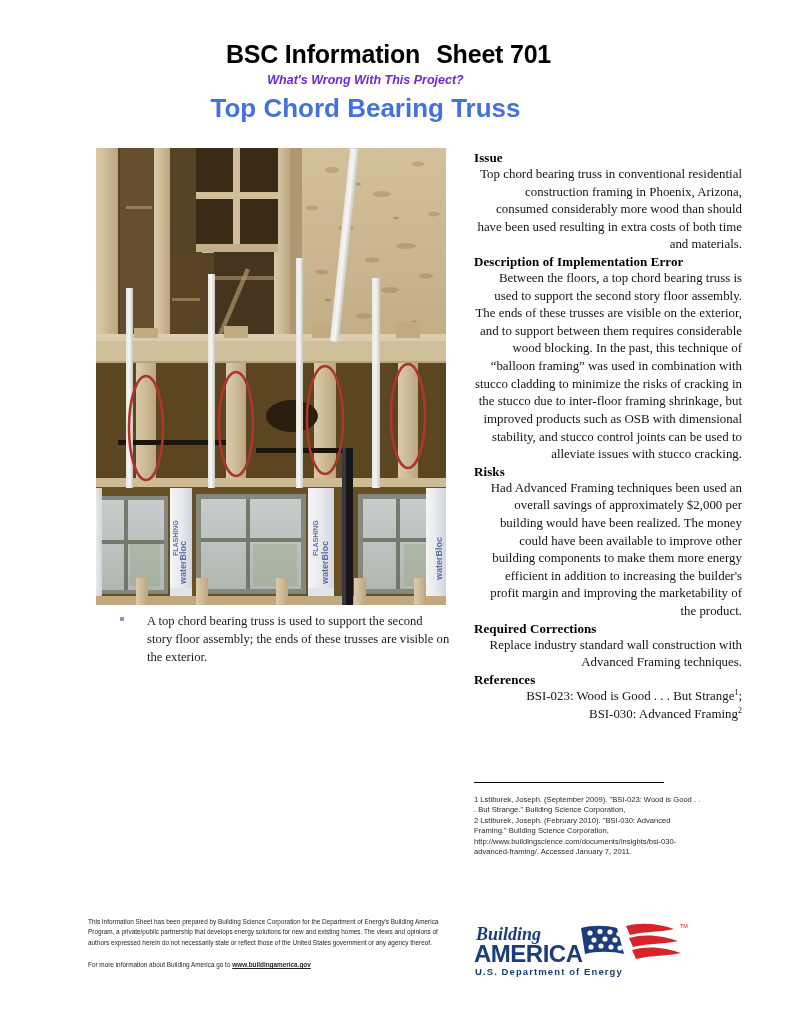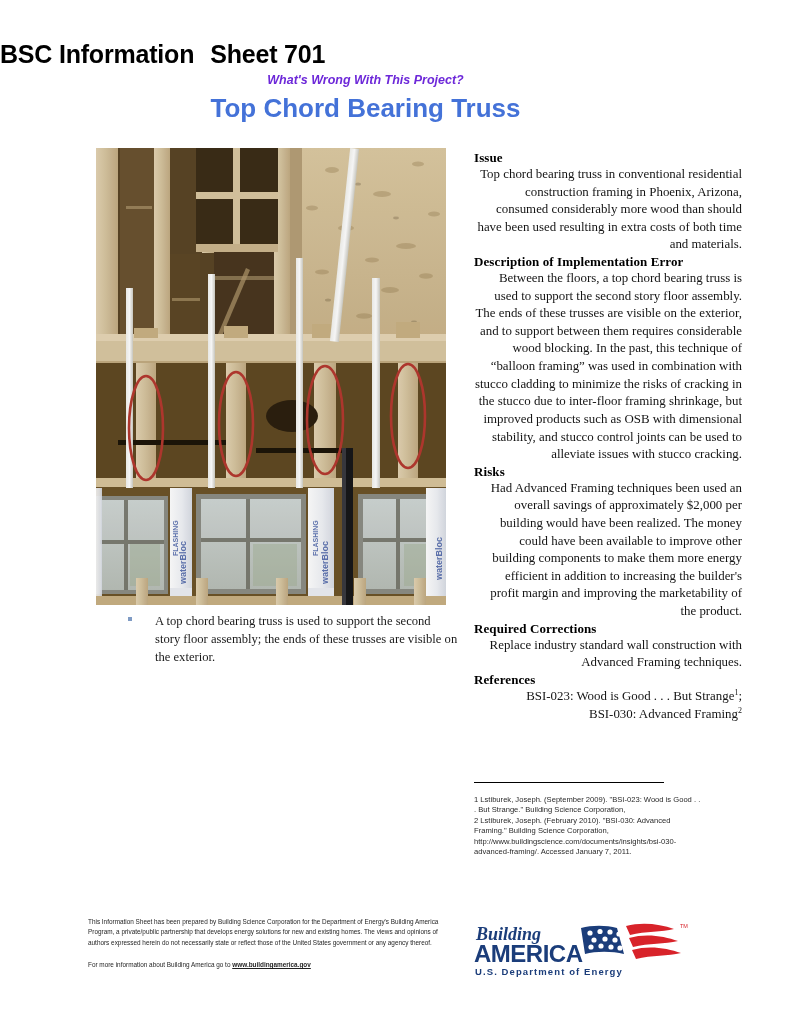--- a/index.html
+++ b/index.html
@@ -23,21 +23,21 @@
     top: 40px;
     width: 791px;
     text-align: center;
   }
   .header-title-row {
     font-family: "Liberation Sans", sans-serif;
     font-weight: bold;
     font-size: 25px;
     color: #000;
     letter-spacing: -0.2px;
-    text-align: left;
+    text-align: center;
     padding-right: 14px;
   }
   .header-title-row .sheet-no { margin-left: 16px; }
   .header-sub {
     font-family: "Liberation Sans", sans-serif;
     font-style: italic;
     font-weight: bold;
     font-size: 12.5px;
     color: #6d28d9;
     margin-top: 4px;
@@ -60,21 +60,21 @@
     width: 350px;
     height: 457px;
     overflow: hidden;
     background: #cbb896;
   }
   .photo svg { display: block; }
 
   
   .caption {
     position: absolute;
-    left: 128px;
+    left: 120px;
     top: 613px;
     width: 330px;
     font-family: "Liberation Serif", serif;
     font-size: 12.6px;
     line-height: 1.42;
     color: #1a1a1a;
   }
   .caption-bullet {
     position: absolute;
     left: 0;

